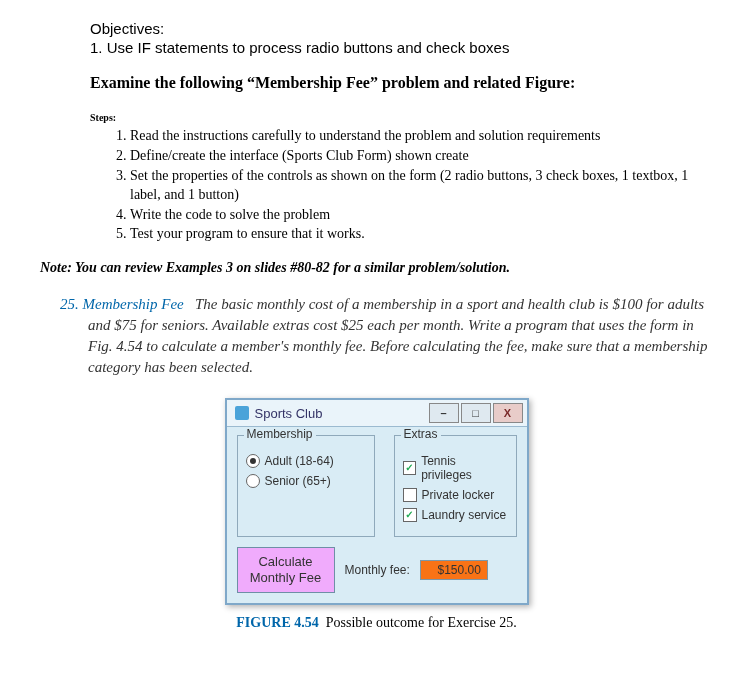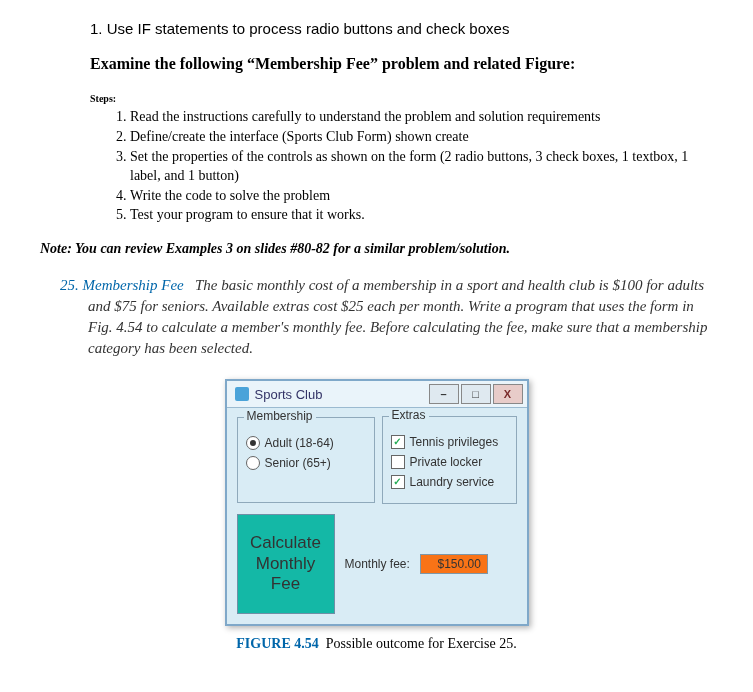--- a/index.html
+++ b/index.html
@@ -119,22 +119,21 @@
     }
     .win-btn.close {
       background: #e8ccc9;
       color: #7a2a2a;
     }
     .content-area {
       padding: 8px 10px 10px 10px;
     }
     .groups-row {
       display: flex;
-      gap: 7px;
-      align-items: center;
+      gap: 19px;
     }
     .group-box {
       border: 1px solid #8fa9bb;
       position: relative;
       padding: 18px 8px 8px 8px;
       flex: 1;
       min-height: 58px;
     }
     .group-label {
       position: absolute;
@@ -182,23 +181,23 @@
       font-weight: bold;
     }
     .bottom-row {
       display: flex;
       align-items: center;
       gap: 10px;
       margin-top: 10px;
     }
     .calc-button {
       border: 1px solid #6f8fa6;
-      background: #14b8a6;
-      padding: 18px 8px;
-      font-size: 17px;
+      background: #f0abfc;
+      padding: 6px 8px;
+      font-size: 13px;
       text-align: center;
       line-height: 1.2;
       width: 80px;
     }
     .fee-label {
       font-size: 12px;
       color: #333;
     }
     .fee-value {
       border: 1px solid #7d97a8;
@@ -220,20 +219,21 @@
     .hanging {
       text-indent: -28px;
       padding-left: 28px;
       font-style: italic;
     }
   </style>
 </head>
 <body>
 
 <div class="objectives-block">
+  <div class="objectives-title">Objectives:</div>
   <div class="objectives-item">1. Use IF statements to process radio buttons and check boxes</div>
 
   <div class="examine-heading">Examine the following “Membership Fee” problem and related Figure:</div>
 
   <div class="steps-title">Steps:</div>
   <ol class="steps-list">
     <li>Read the instructions carefully to understand the problem and solution requirements</li>
     <li>Define/create the interface (Sports Club Form) shown create</li>
     <li>Set the properties of the controls as shown on the form (2 radio buttons, 3 check boxes, 1 textbox, 1 label, and 1 button)</li>
     <li>Write the code to solve the problem</li>

